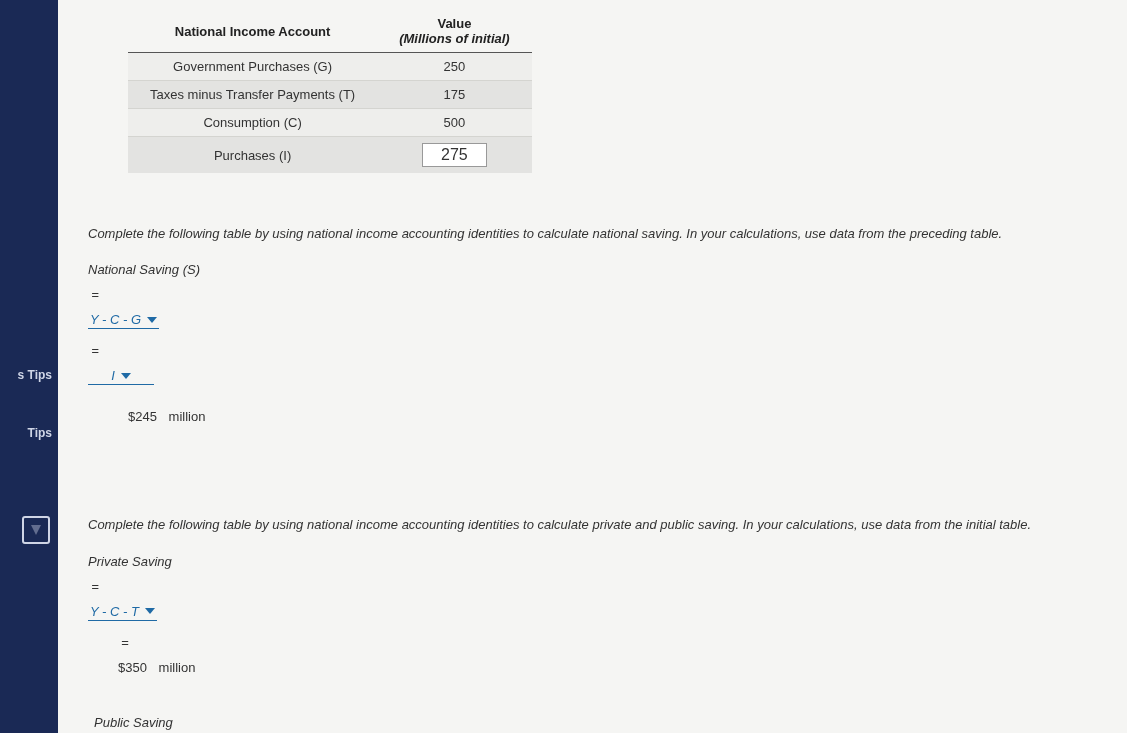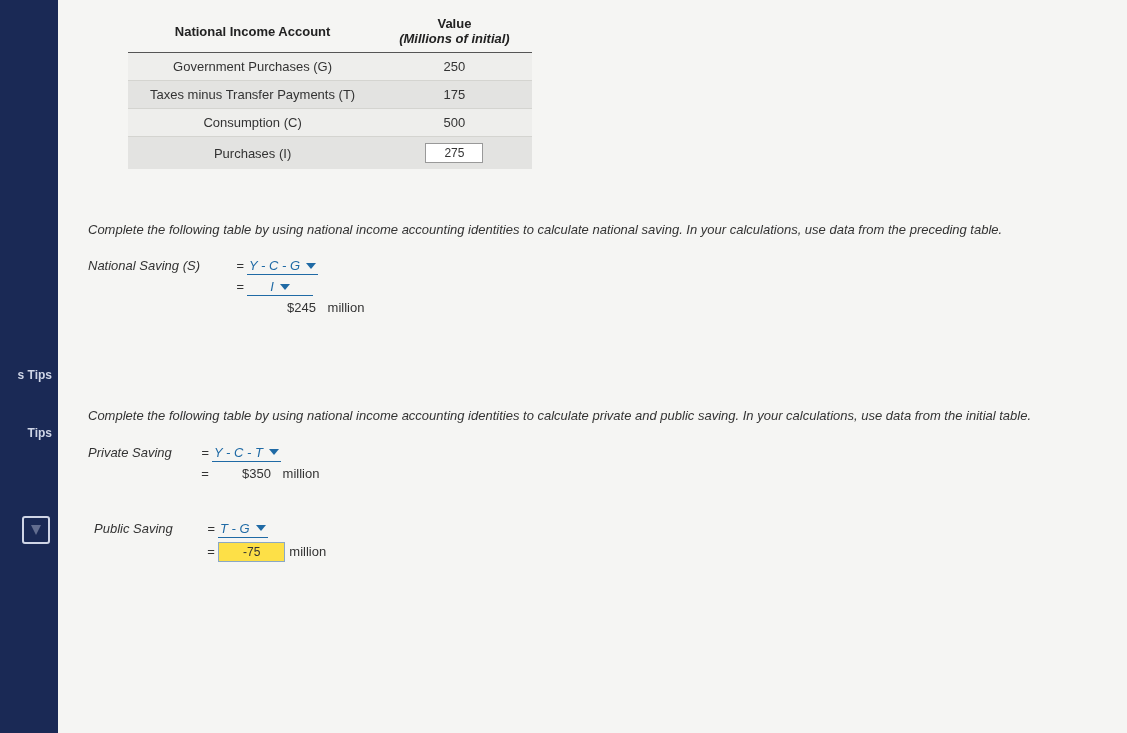--- a/index.html
+++ b/index.html
@@ -83,38 +83,40 @@
     color: #333;
   }
   table.data tbody tr:nth-child(odd) td { background: #eeeeec; }
   table.data tbody tr:nth-child(even) td { background: #e3e3e1; }
   table.data tbody tr td { border-top: 1px solid #d4d4d0; }
   .val-input {
     display: inline-block;
     border: 1px solid #999;
     background: #fff;
     padding: 2px 18px;
-    font-size: 12px;
+    font-size: 16px;
   }
   
   .instr {
     font-style: italic;
     color: #333;
     line-height: 1.65;
     margin-bottom: 18px;
     max-width: 1000px;
   }
   
   .eq-block { margin: 0 0 40px 0; }
   .eq-line {
     display: flex;
     align-items: baseline;
+    gap: 10px;
     margin-bottom: 4px;
     font-style: italic;
     color: #333;
+    flex-direction: column;
   }
   .eq-label { min-width: 145px; text-align: left; white-space: nowrap; }
   .eq-label.short { min-width: 110px; }
   .eq-eq { width: 14px; text-align: center; }
   .dd {
     display: inline-flex;
     align-items: center;
     gap: 6px;
     color: #1f6aa5;
     border-bottom: 1px solid #1f6aa5;

